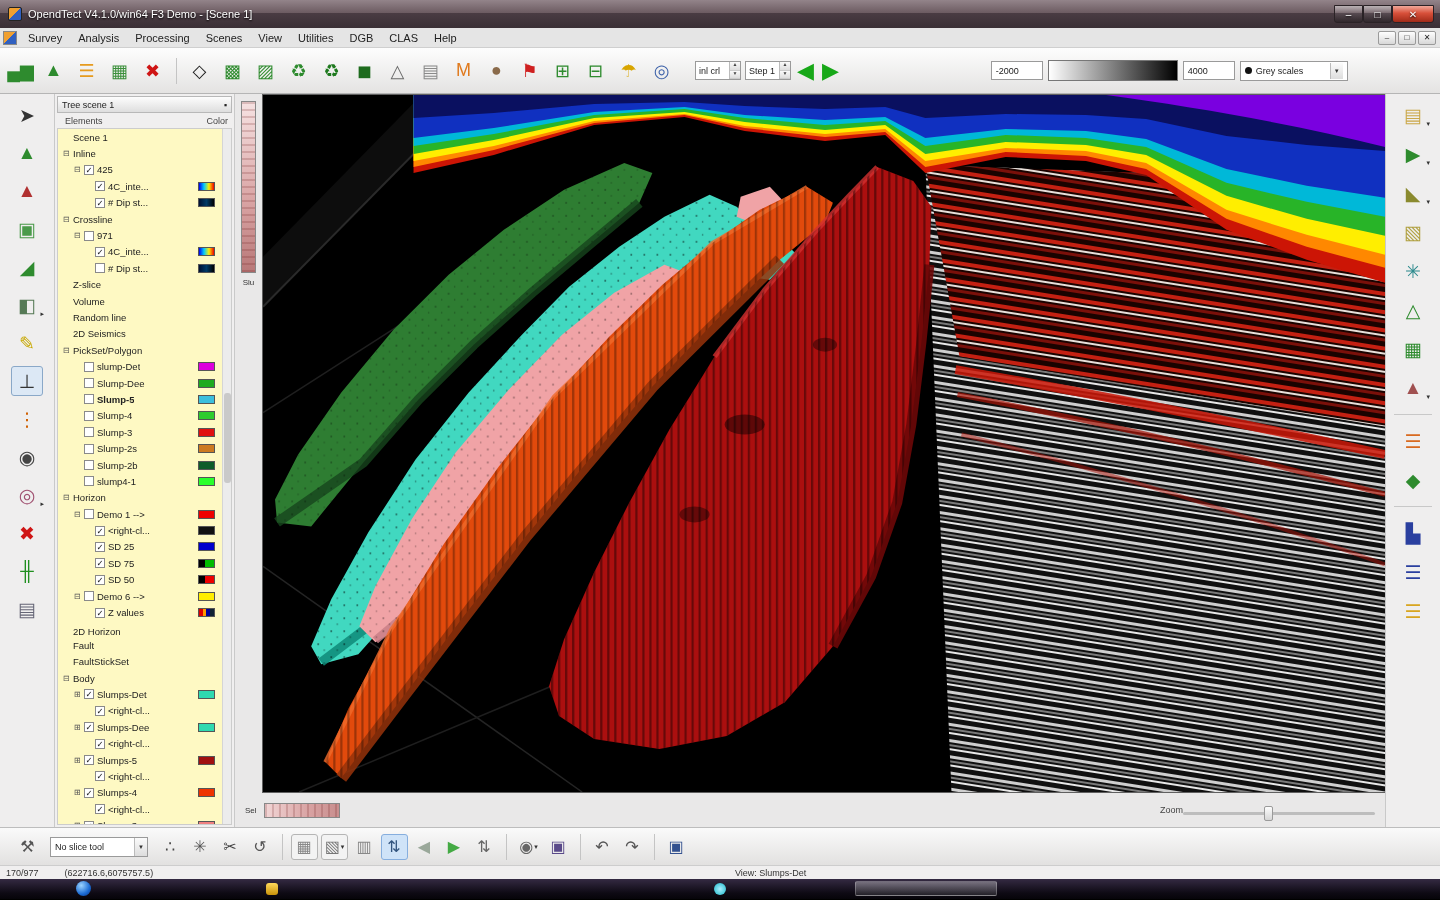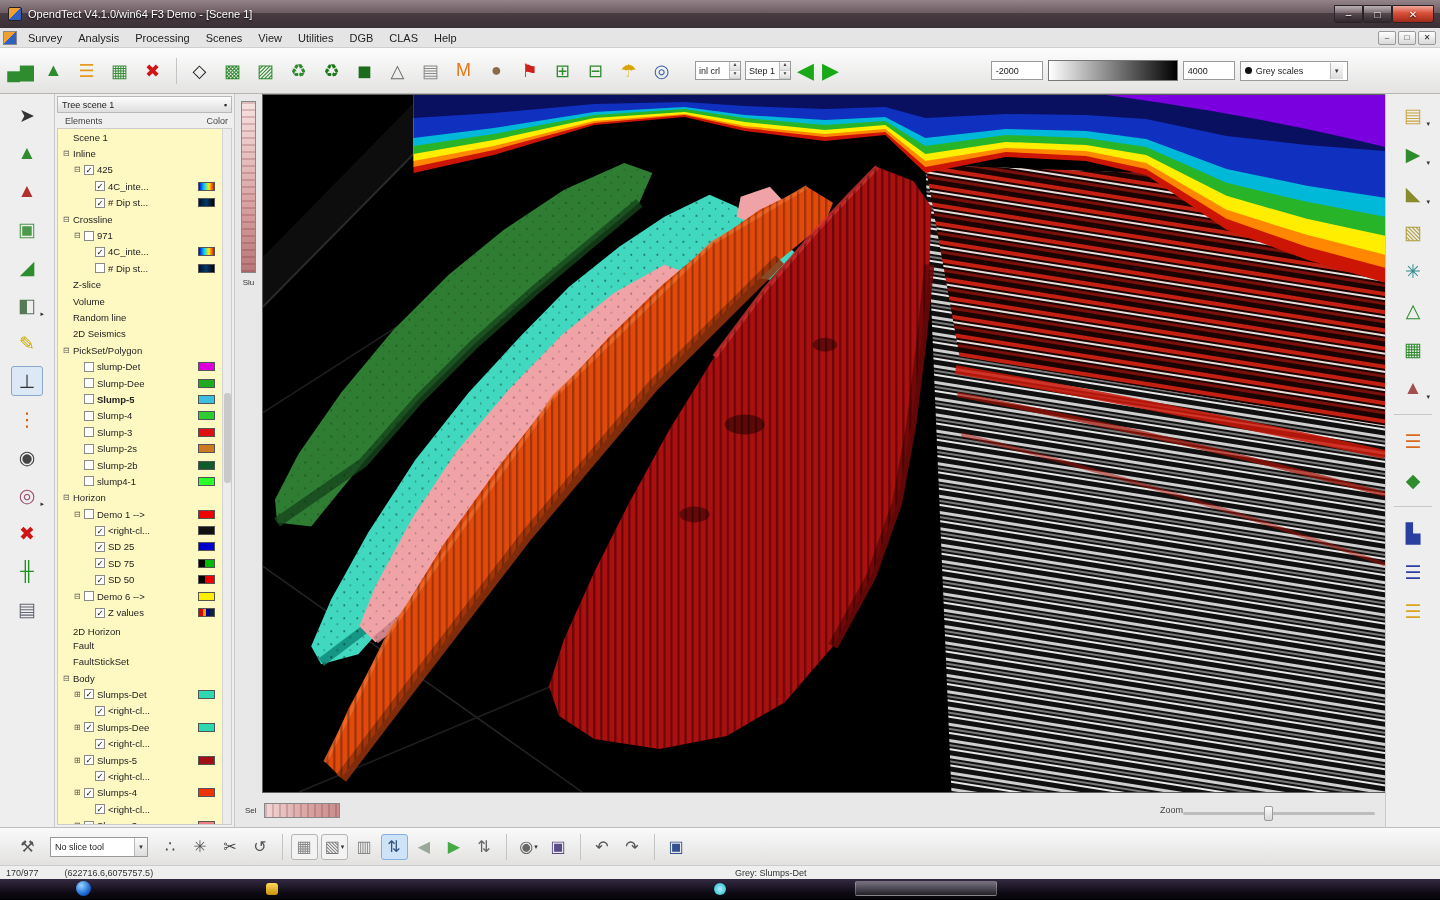--- a/index.html
+++ b/index.html
@@ -885,21 +885,21 @@
         <div class="bticon" style="color: rgb(51, 81, 143);">
           <span>▣</span>
           <span class="caret"></span>
         </div>
       </div>
   </div>
 
   <div class="statusbar">
     <span>170/977</span>
     <span>(622716.6,6075757.5)</span>
-    <span class="status-msg">Grey: Slumps-Det</span>
+    <span class="status-msg">View: Slumps-Det</span>
   </div>
 
   <div class="taskbar">
     <div class="orb"></div>
     <div class="dot-yellow"></div>
     <div class="dot-cyan"></div>
     <div class="taskwin"></div>
   </div>
 
 </div>

